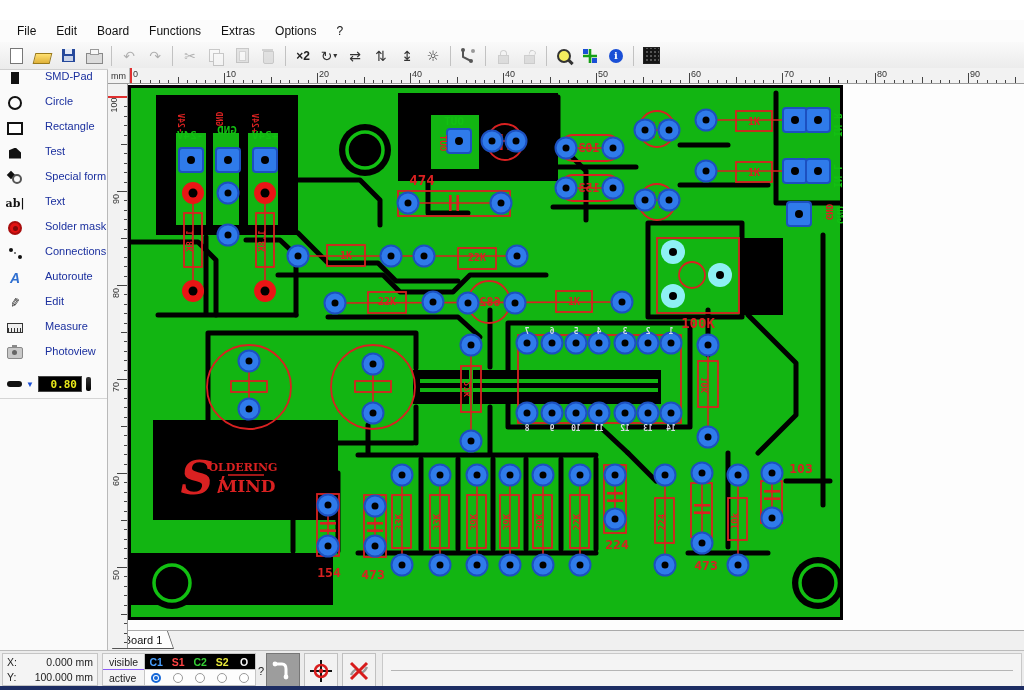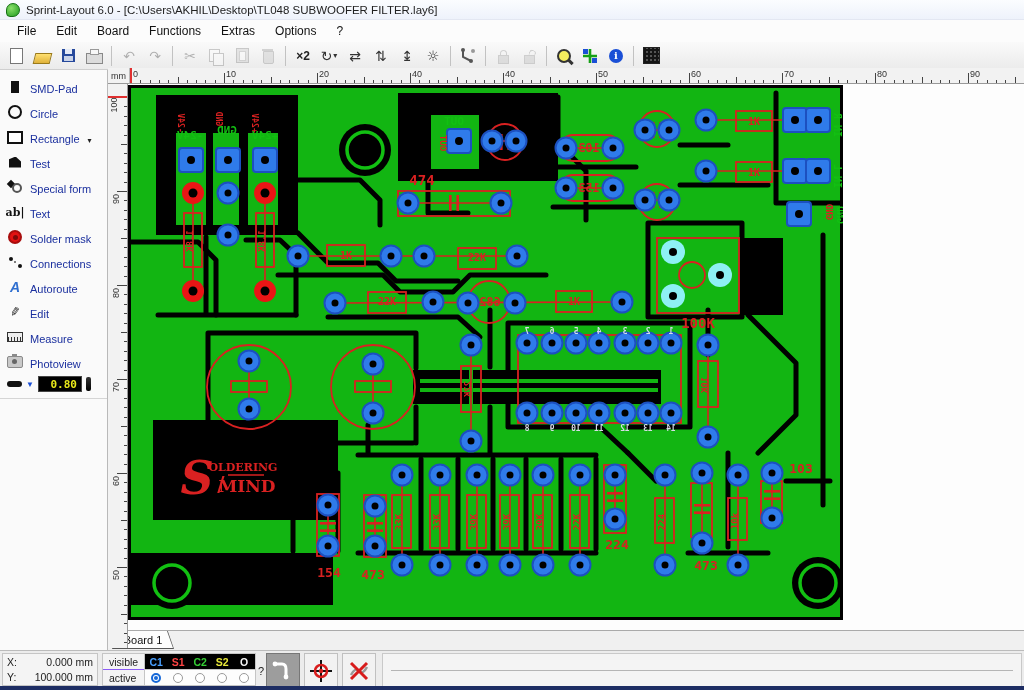--- a/index.html
+++ b/index.html
@@ -34,21 +34,21 @@
   .i-trash:before{content:"";position:absolute;left:-2px;top:-3px;width:11px;height:2px;background:#909090;}
   .i-lock{width:9px;height:7px;background:#b9b9b9;border:1px solid #8e8e8e;position:relative;margin-top:7px;}
   .i-lock:before{content:"";position:absolute;left:1px;top:-6px;width:5px;height:5px;border:1.5px solid #8e8e8e;border-bottom:none;border-radius:4px 4px 0 0;}
   .i-lock.open:before{left:4px;transform:rotate(20deg);}
   .i-zoom{width:10px;height:10px;border:2px solid #333;border-radius:50%;background:#f4ec5e;position:relative;}
   .i-zoom:after{content:"";position:absolute;width:3px;height:6px;background:#333;transform:rotate(-45deg);right:-3px;bottom:-4px;}
   .i-info{width:14px;height:14px;border-radius:50%;background:#1a4fd6;color:#fff;font:bold 10px "DejaVu Serif",serif;display:flex;align-items:center;justify-content:center;}
   .i-fp{width:15px;height:15px;background:#555;background-image:repeating-linear-gradient(0deg,#151515 0 2px,transparent 2px 4px),repeating-linear-gradient(90deg,#151515 0 2px,transparent 2px 4px);border:1px solid #222;}
   
   #sidebar{position:absolute;left:0;top:70px;width:108px;height:580px;background:#fafafa;border-right:1px solid #b9b9b9;box-sizing:border-box;}
-  .tool-row{height:25px;display:flex;align-items:flex-end;gap:7px;padding-left:7px;cursor:default;}
+  .tool-row{height:25px;display:flex;align-items:flex-start;gap:22px;padding-left:7px;cursor:default;}
   .tool-label{font-size:11px;color:#1a2f9e;white-space:nowrap;}
   .tool-arrow{font-size:8px;color:#222;margin-left:1px;}
   .tool-ic{width:16px;height:16px;display:flex;align-items:center;justify-content:center;flex:none;}
   .s-smd{width:8px;height:12px;background:#111;}
   .s-circle{width:10px;height:10px;border:2px solid #111;border-radius:50%;}
   .s-rect{width:13px;height:9px;border:2px solid #111;background:#fff;}
   .s-zone{width:12px;height:11px;background:#111;clip-path:polygon(0 25%,55% 0,100% 45%,100% 100%,0 100%);}
   .s-special{position:relative;width:14px;height:12px;}
   .s-special:before{content:"";position:absolute;left:0;top:0;width:6px;height:6px;background:#111;transform:rotate(45deg);}
   .s-special:after{content:"";position:absolute;right:0;bottom:0;width:6px;height:6px;border:2px solid #555;border-radius:50%;}
@@ -110,24 +110,20 @@
   .sb-btn.pressed{background:#9d9d9d;border-color:#777;}
   #empty-panel{position:absolute;left:382px;top:2px;width:638px;height:33px;border:1px solid #c9c9c9;background:#f4f4f4;}
   #empty-panel:after{content:"";position:absolute;left:8px;right:8px;top:16px;height:1px;background:#b5b5b5;}
   #footer-line{position:absolute;left:0;top:686px;width:1024px;height:4px;background:#1d2d63;}
 </style>
 </head>
 <body>
 
 <div id="app">
 
-  <div id="titlebar">
-    <div id="app-icon"></div>
-    <div id="title-text">Sprint-Layout 6.0 - [C:\Users\AKHIL\Desktop\TL048 SUBWOOFER FILTER.lay6]</div>
-  </div>
 
   <div id="menubar">
       <div class="menu-item">File</div>
       <div class="menu-item">Edit</div>
       <div class="menu-item">Board</div>
       <div class="menu-item">Functions</div>
       <div class="menu-item">Extras</div>
       <div class="menu-item">Options</div>
       <div class="menu-item">?</div>
     </div>

